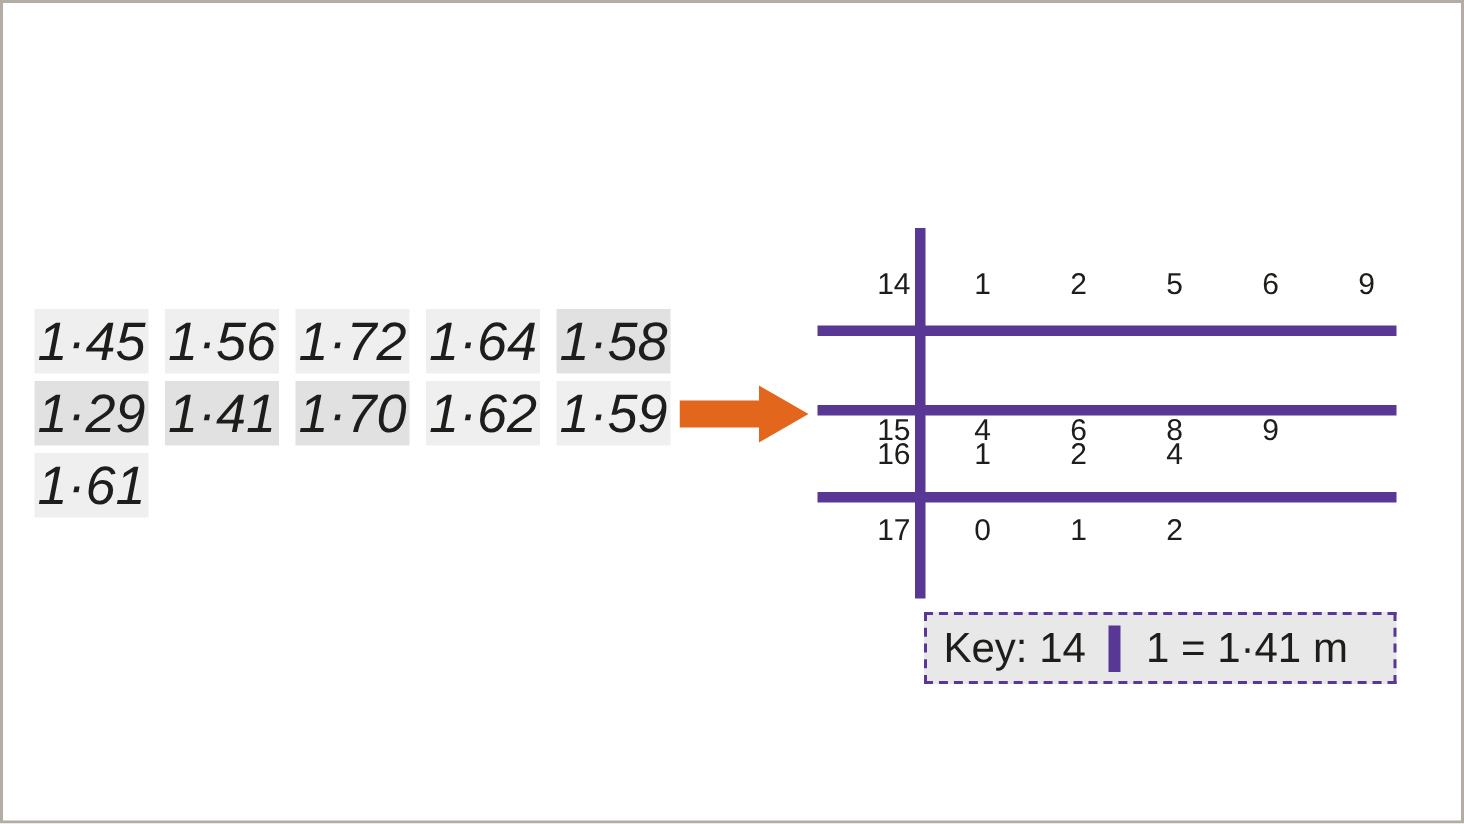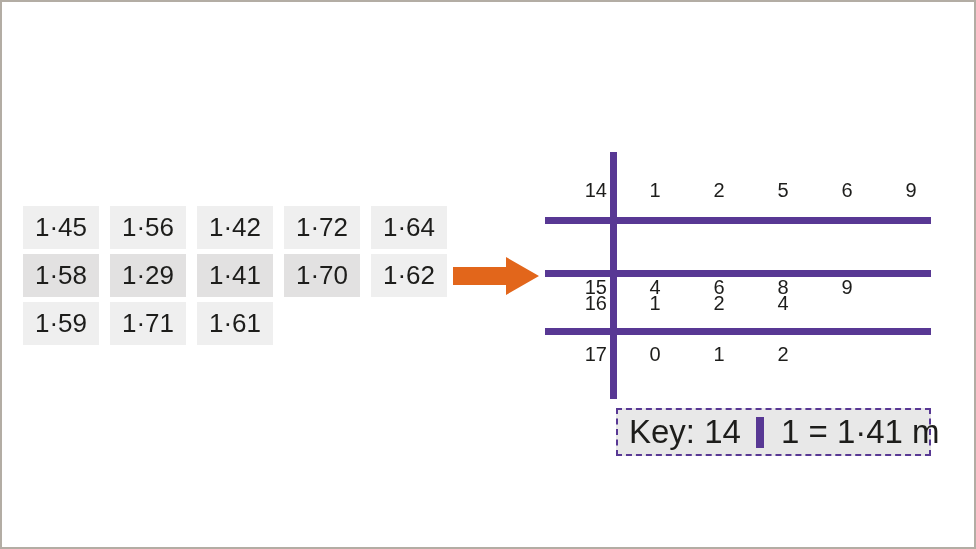--- a/index.html
+++ b/index.html
@@ -18,21 +18,22 @@
   .data-table {
     position: absolute; left: 21px; top: 204px;
     display: grid;
     grid-template-columns: repeat(5, 76px);
     grid-auto-rows: 43px;
     column-gap: 11px; row-gap: 5px;
   }
   .cell {
     background: #efefef;
     display: flex; align-items: center; justify-content: center;
-    font-size: 26px;
+    font-size: 36px;
+    font-style: italic;
   }
   .cell.alt { background: #e2e1e1; }
 
   
   .arrow-svg { position: absolute; left: 451px; top: 254px; }
 
   
   .stem-leaf { position: absolute; left: 543px; top: 150px; width: 386px; height: 247px; }
   .v-line { position: absolute; left: 65px; top: 0; width: 7px; height: 247px; }
   .h-line { position: absolute; left: 0; width: 386px; height: 7px; }
@@ -54,43 +55,41 @@
 
   
   .key-box {
     position: absolute; left: 614px; top: 406px;
     width: 315px; height: 48px;
     box-sizing: border-box;
     background: #e8e8e8;
     border: 2px dashed #583894;
     display: flex; align-items: center;
     padding: 0 11px;
-    font-size: 33px;
+    font-size: 28px;
     white-space: nowrap;
   }
   .key-bar { width: 8px; height: 31px; margin: 0 17px 0 15px; flex: 0 0 auto; }
 </style>
 </head>
 <body>
 
 <div class="canvas">
 
   <div class="data-table">
     <div class="cell">1·45</div>
     <div class="cell">1·56</div>
-    <div class="cell">1·42</div>
     <div class="cell">1·72</div>
     <div class="cell">1·64</div>
     <div class="cell alt">1·58</div>
     <div class="cell alt">1·29</div>
     <div class="cell alt">1·41</div>
     <div class="cell alt">1·70</div>
     <div class="cell">1·62</div>
     <div class="cell">1·59</div>
-    <div class="cell">1·71</div>
     <div class="cell">1·61</div>
   </div>
 
   <svg class="arrow-svg" width="86" height="40" viewBox="0 0 86 40">
     <polygon points="0,11 53,11 53,1 86,20 53,39 53,29 0,29" fill="#e2661b"></polygon>
   </svg>
 
   <div class="stem-leaf">
     <div class="v-line" style="background:#583894;"></div>
     <div class="h-line l1" style="background:#583894;"></div>

